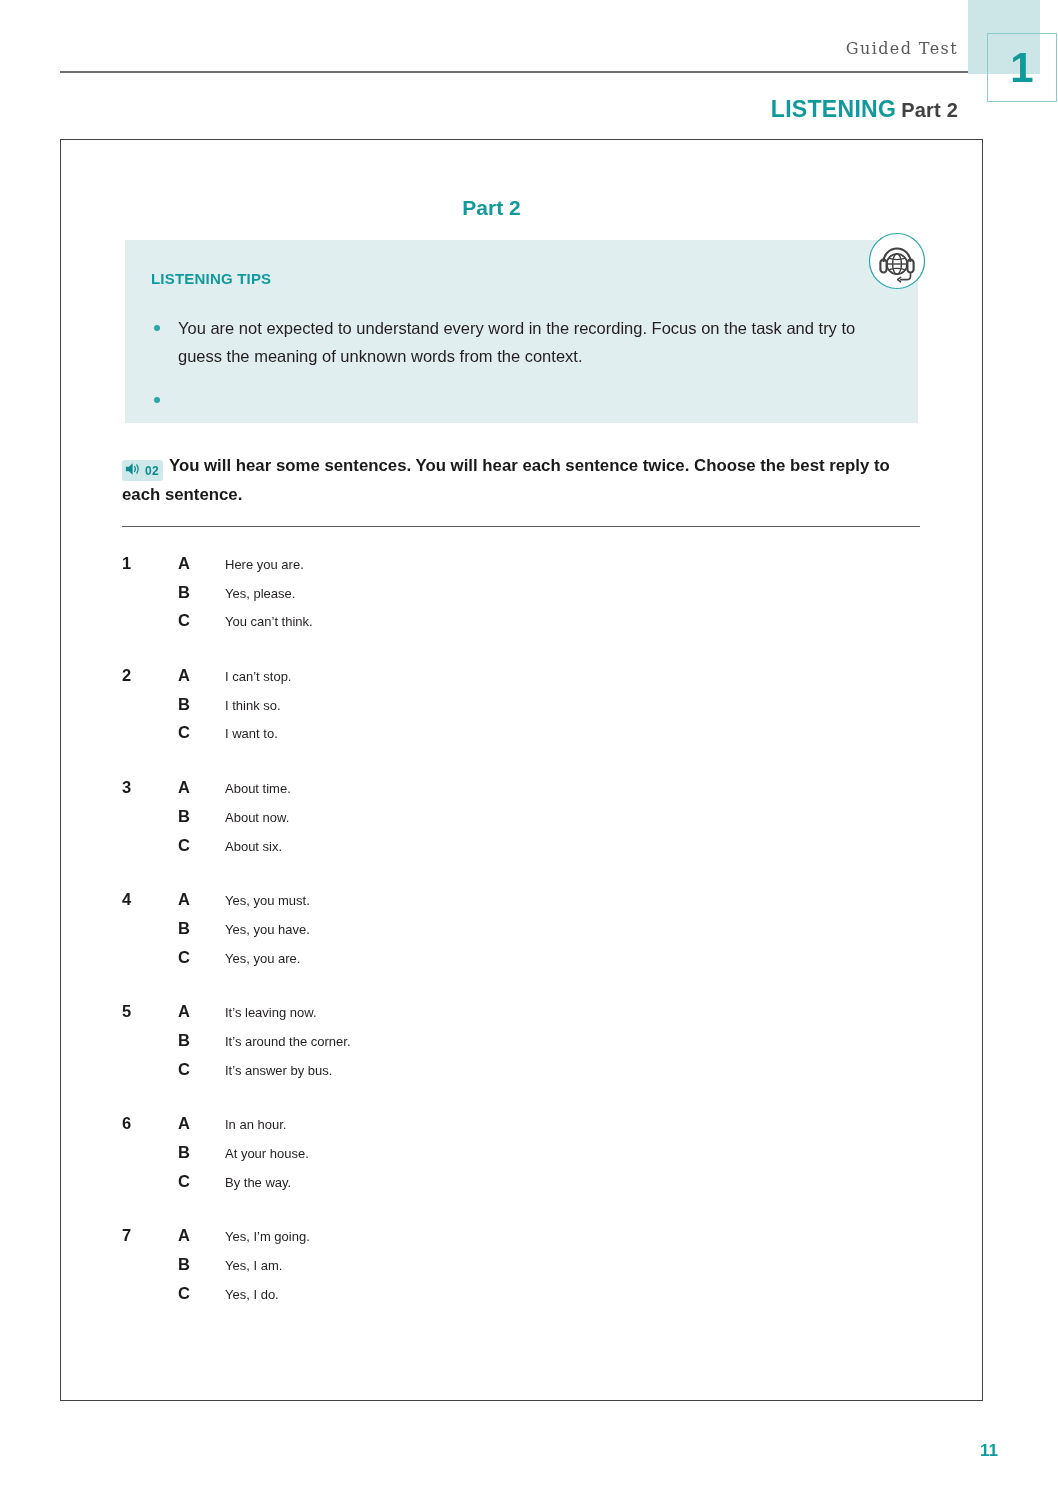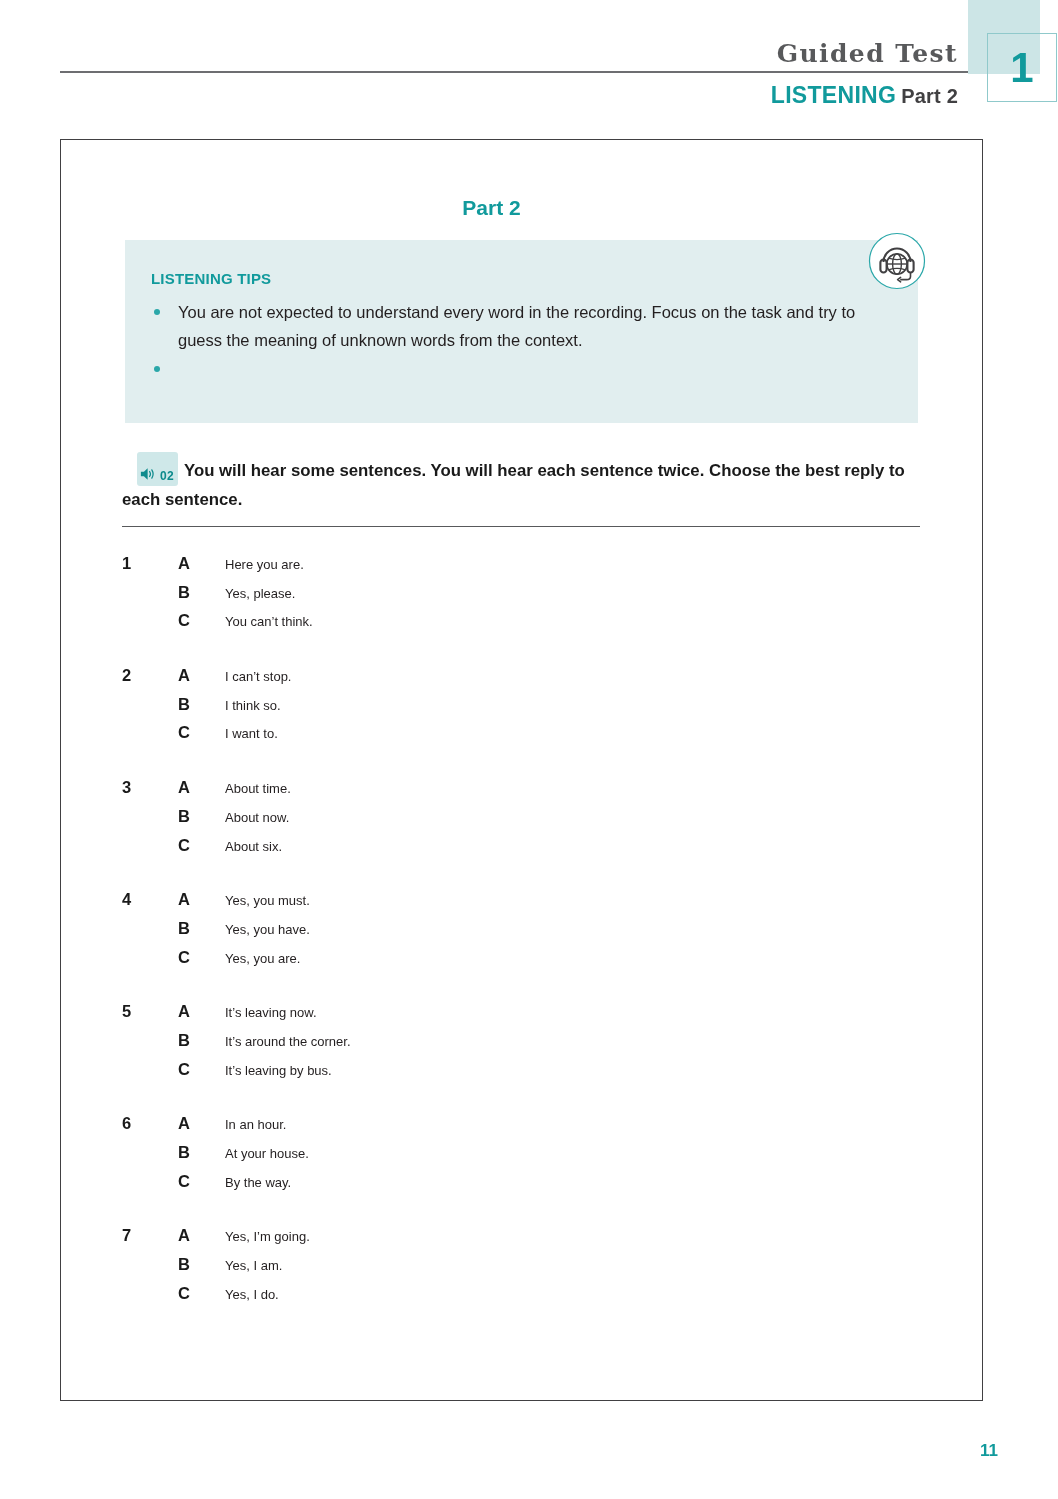--- a/index.html
+++ b/index.html
@@ -23,31 +23,31 @@
     top: 71px;
     width: 940px;
     height: 0;
     border-top: 2px solid #6d6e71;
   }
   .guided-test {
     position: absolute;
     right: 100px;
     top: 41px;
     font-family: "DejaVu Serif", serif;
-    font-weight: bold;
-    font-size: 25px;
+    font-weight: normal;
+    font-size: 16px;
     letter-spacing: 1.4px;
     color: #58595b;
     line-height: 1;
     white-space: nowrap;
   }
   .listening-line {
     position: absolute;
     right: 100px;
-    top: 84px;
+    top: 98px;
     white-space: nowrap;
     line-height: 1;
   }
   .listening-word {
     font-size: 23px;
     font-weight: bold;
     color: #119a9c;
     letter-spacing: 0.3px;
   }
   .part-word {
@@ -140,20 +140,21 @@
     top: 298px;
     width: 740px;
   }
   .tip-item {
     position: relative;
     padding-left: 27px;
     font-size: 16.5px;
     line-height: 28px;
     color: #231f20;
     margin-bottom: 1px;
+    margin-top: 16px;
   }
   .tip-item .bullet {
     position: absolute;
     left: 3px;
     top: 11px;
     width: 6px;
     height: 6px;
     border-radius: 50%;
     background: #2aa7a9;
   }
@@ -172,25 +173,24 @@
     position: absolute;
     left: 122px;
     top: 452px;
     width: 800px;
   }
   .audio-badge {
     display: inline-block;
     vertical-align: -4px;
     background: #cfe8e9;
     border-radius: 3px;
-    padding: 14px 4px 1px 2px;
+    padding: 1px 4px 1px 2px;
     margin-right: 6px;
     white-space: nowrap;
     line-height: 1;
-    margin-left: 15px;
   }
   .audio-badge .spk {
     display: inline-block;
     vertical-align: middle;
   }
   .audio-badge .trk {
     display: inline-block;
     vertical-align: middle;
     font-size: 12px;
     font-weight: bold;
@@ -400,21 +400,21 @@
         <span class="q-text">It’s leaving now.</span>
       </div>
       <div class="q-row">
         <span class="q-num"></span>
         <span class="q-letter">B</span>
         <span class="q-text">It’s around the corner.</span>
       </div>
       <div class="q-row">
         <span class="q-num"></span>
         <span class="q-letter">C</span>
-        <span class="q-text">It’s leaving by bus.</span>
+        <span class="q-text">It’s answer by bus.</span>
       </div>
     </div>
     <div class="q-block">
       <div class="q-row">
         <span class="q-num">6</span>
         <span class="q-letter">A</span>
         <span class="q-text">In an hour.</span>
       </div>
       <div class="q-row">
         <span class="q-num"></span>

